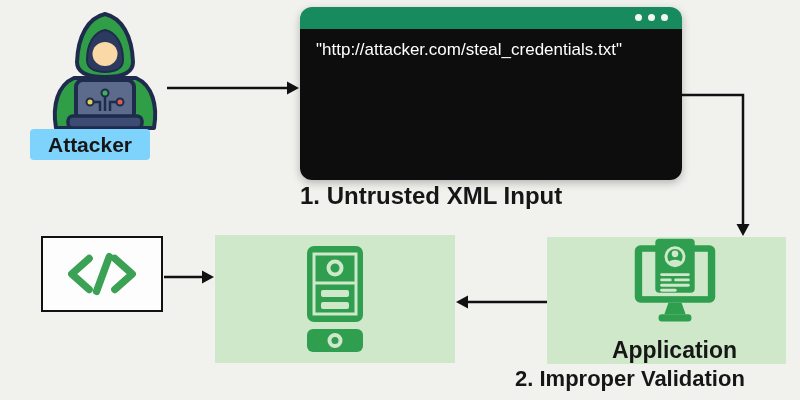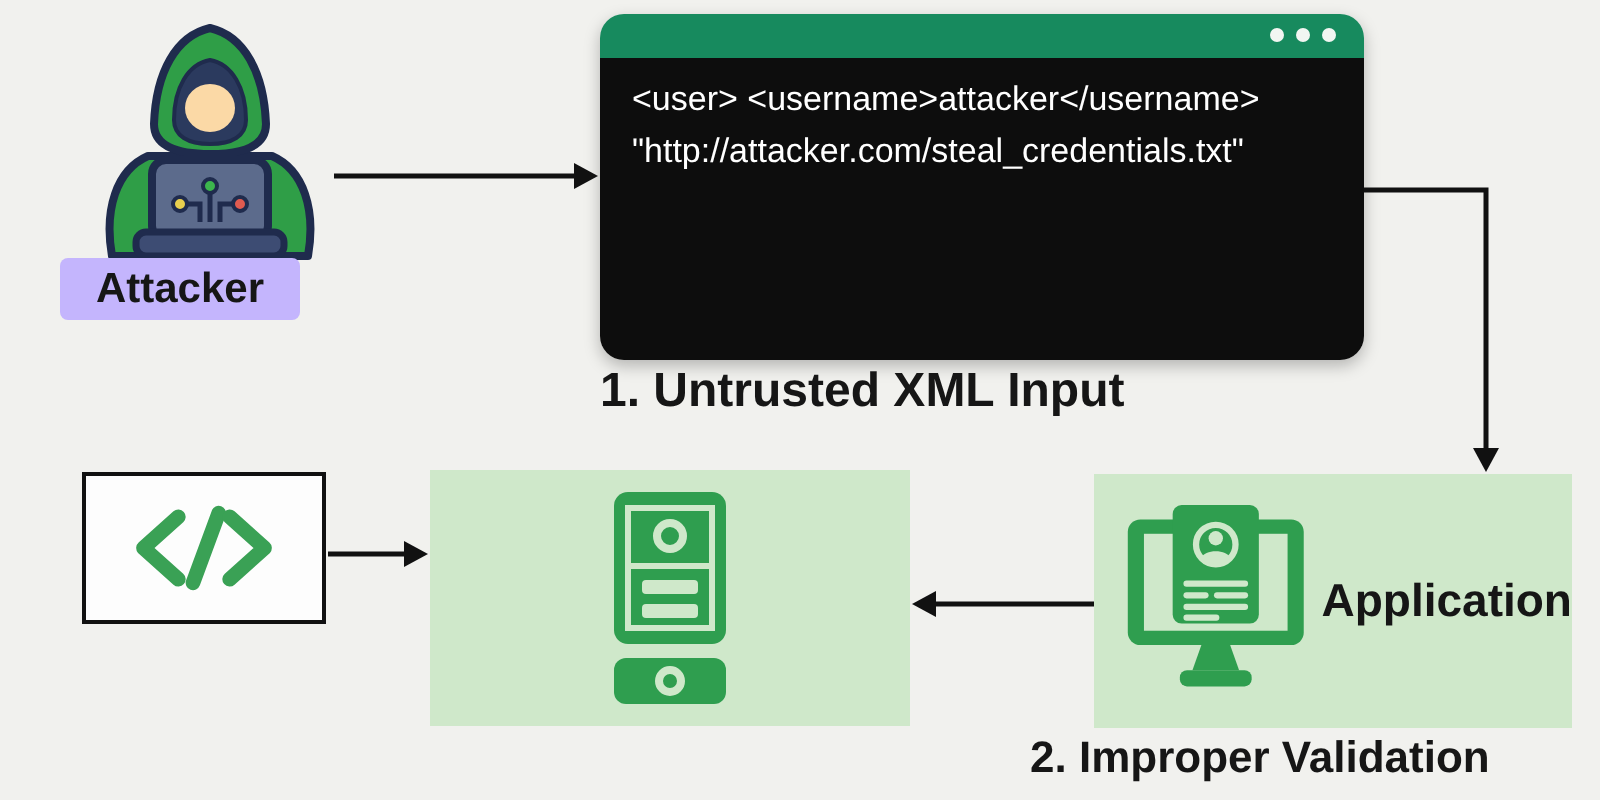--- a/index.html
+++ b/index.html
@@ -6,21 +6,21 @@
   .stage{
     position:relative;width:800px;height:400px;overflow:hidden;
     background:#f1f1ee;
     font-family:"Liberation Sans", sans-serif;
     color:#161616;
   }
   
   .attacker-icon{position:absolute;left:42px;top:10px;}
   .attacker-label{
     position:absolute;left:30px;top:129px;width:120px;height:31px;
-    background:#c4b5fd;border-radius:4px;
+    background:#7dd3fc;border-radius:4px;
     font-weight:bold;font-size:21px;line-height:31px;text-align:center;
   }
   
   .terminal{
     position:absolute;left:300px;top:7px;width:382px;height:173px;
     border-radius:12px;box-shadow:0 3px 8px rgba(0,0,0,.25);
   }
   .terminal-header{
     position:relative;height:22px;background:#178a5e;
     border-radius:12px 12px 0 0;
@@ -40,21 +40,21 @@
   .cap2{left:515px;width:300px;top:366px;font-size:22px;}
   .cap3{left:182px;width:300px;top:366px;font-size:22px;}
   
   .panel{position:absolute;background:#cfe8ca;}
   .panel-exploit{
     left:215px;top:235px;width:240px;height:128px;
     display:flex;align-items:center;justify-content:center;
   }
   .panel-validate{
     left:547px;top:237px;width:239px;height:127px;
-    display:flex;align-items:center;gap:8px;padding-left:16px;box-sizing:border-box;
+    display:flex;align-items:center;gap:8px;padding-left:16px;box-sizing:border-box;flex-direction:column;
   }
   .app-label{font-weight:bold;font-size:23px;}
   
   .filebox{
     position:absolute;left:41px;top:236px;width:122px;height:76px;
     background:#fdfdfd;border:2px solid #111;box-sizing:border-box;
     display:flex;align-items:center;justify-content:center;
   }
   .filelabel{
     position:absolute;left:5px;top:320px;width:200px;
@@ -84,21 +84,20 @@
 
   <div class="terminal">
     <div class="terminal-header">
       <span class="dots">
         <span class="dot"></span>
         <span class="dot"></span>
         <span class="dot"></span>
       </span>
     </div>
     <div class="terminal-body">
-      <div class="code-line">&lt;user&gt; &lt;username&gt;attacker&lt;/username&gt;</div>
       <div class="code-line">"http://attacker.com/steal_credentials.txt"</div>
     </div>
   </div>
   <div class="caption cap1">1. Untrusted XML Input</div>
 
   <div class="panel panel-exploit">
     <svg width="58" height="108" viewBox="0 0 58 108">
       <rect x="1" y="1" width="56" height="76" rx="7" fill="#2f9e4f"></rect>
       <rect x="8" y="9" width="42" height="60" fill="none" stroke="#cfe8ca" stroke-width="3"></rect>
       <line x1="8" y1="38" x2="50" y2="38" stroke="#cfe8ca" stroke-width="3"></line>

